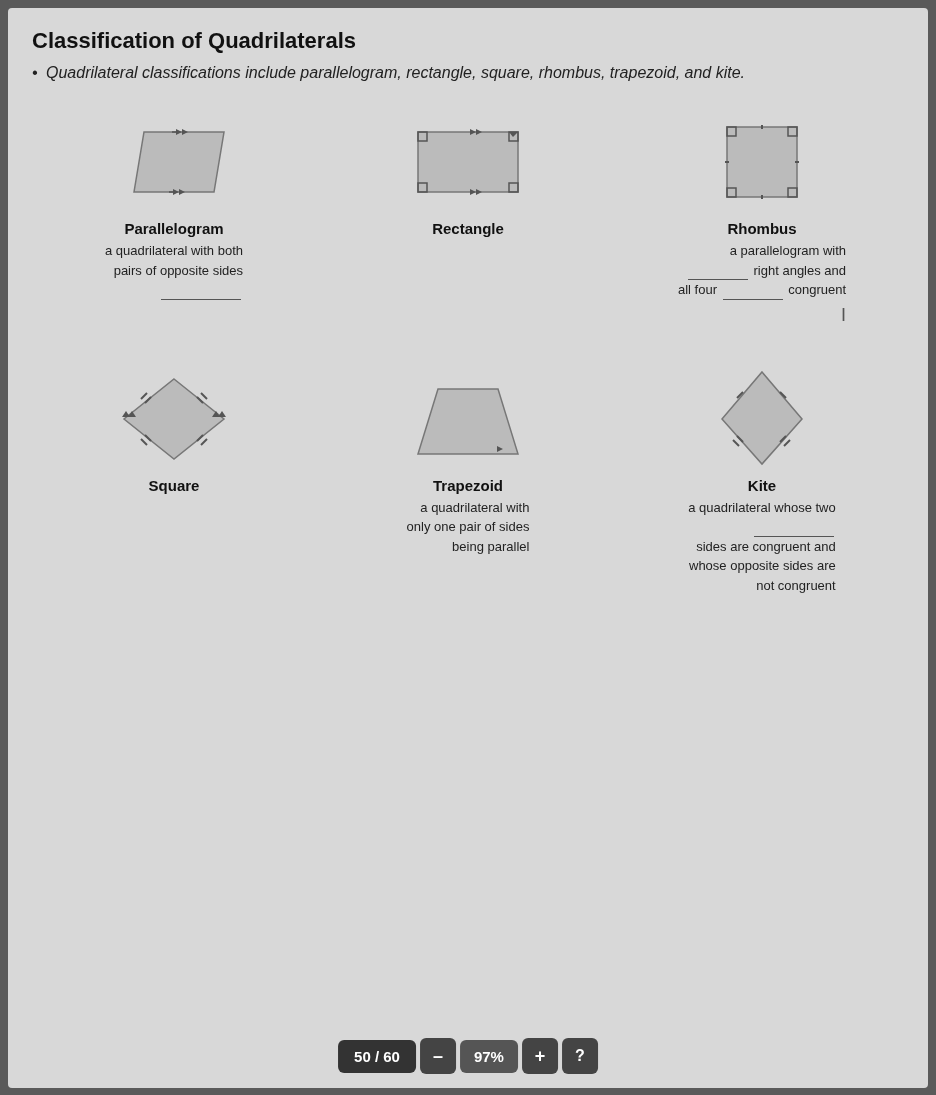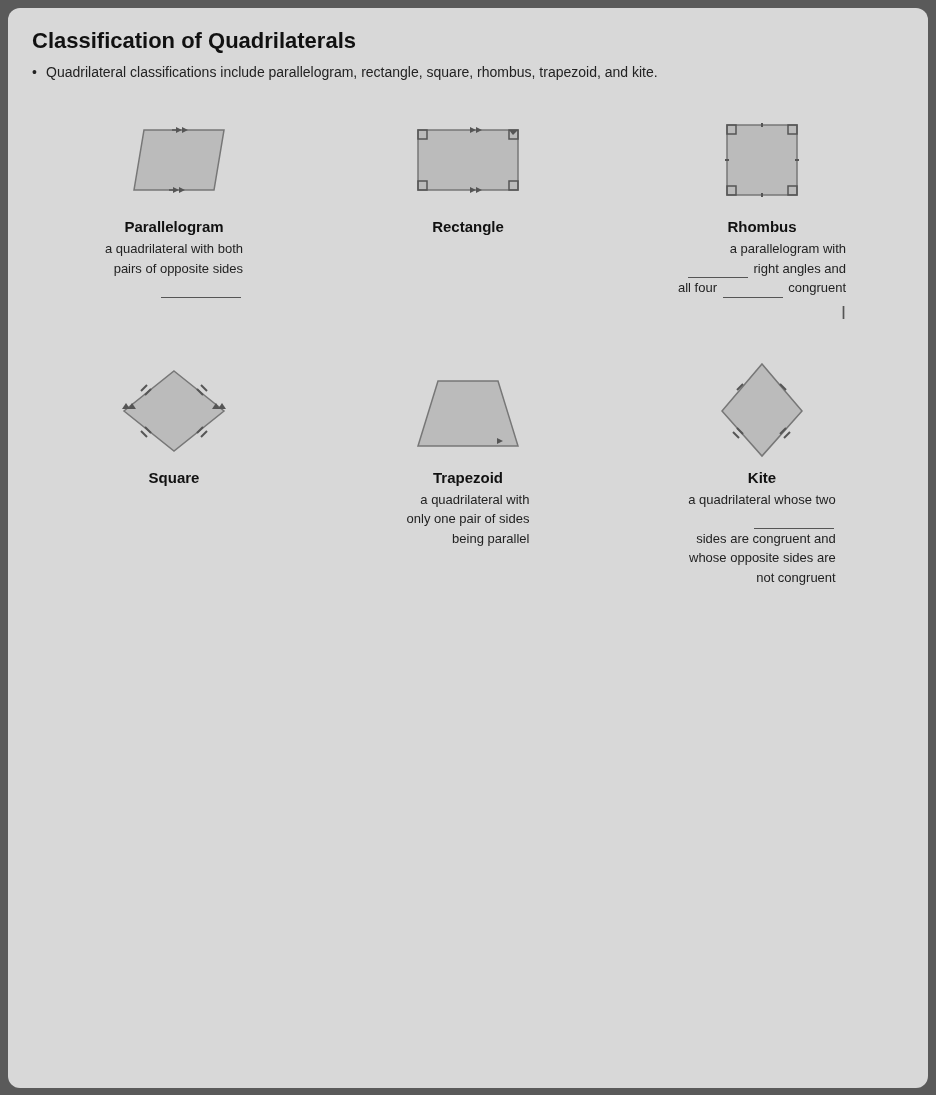--- a/index.html
+++ b/index.html
@@ -12,44 +12,45 @@
       align-items: flex-start;
       justify-content: center;
     }
     .page {
       background: #d8d8d8;
       width: 920px;
       min-height: 1080px;
       margin: 8px;
       padding: 20px 24px 40px 24px;
       position: relative;
-      border-radius: 12px;
+      border-radius: 4px;
     }
     .title {
       font-size: 22px;
       font-weight: bold;
       color: #111;
       margin-bottom: 10px;
     }
     .subtitle {
-      font-size: 14px;
+      font-size: 16px;
       color: #222;
       margin-bottom: 6px;
       padding-left: 14px;
       position: relative;
+      font-style: italic;
     }
     .subtitle::before {
       content: "•";
       position: absolute;
       left: 0;
     }
     .grid {
       display: grid;
       grid-template-columns: 1fr 1fr 1fr;
-      gap: 10px 10px;
+      gap: 16px 10px;
       margin-top: 20px;
     }
     .card {
       display: flex;
       flex-direction: column;
       align-items: center;
       padding: 10px 8px 14px 8px;
     }
     .shape-area {
       width: 140px;
@@ -270,13 +271,20 @@
         a quadrilateral whose two<br>
         <span class="blank-line" style="min-width:80px;"></span><br>
         sides are congruent and<br>
         whose opposite sides are<br>
         not congruent
       </div>
     </div>
 
   </div>
 
+  <div class="bottom-bar">
+    <div class="page-counter">50 / 60</div>
+    <button class="bar-btn">–</button>
+    <div class="zoom-pct">97%</div>
+    <button class="bar-btn">+</button>
+    <button class="help-btn">?</button>
+  </div>
 </div>
 
 </body></html>

